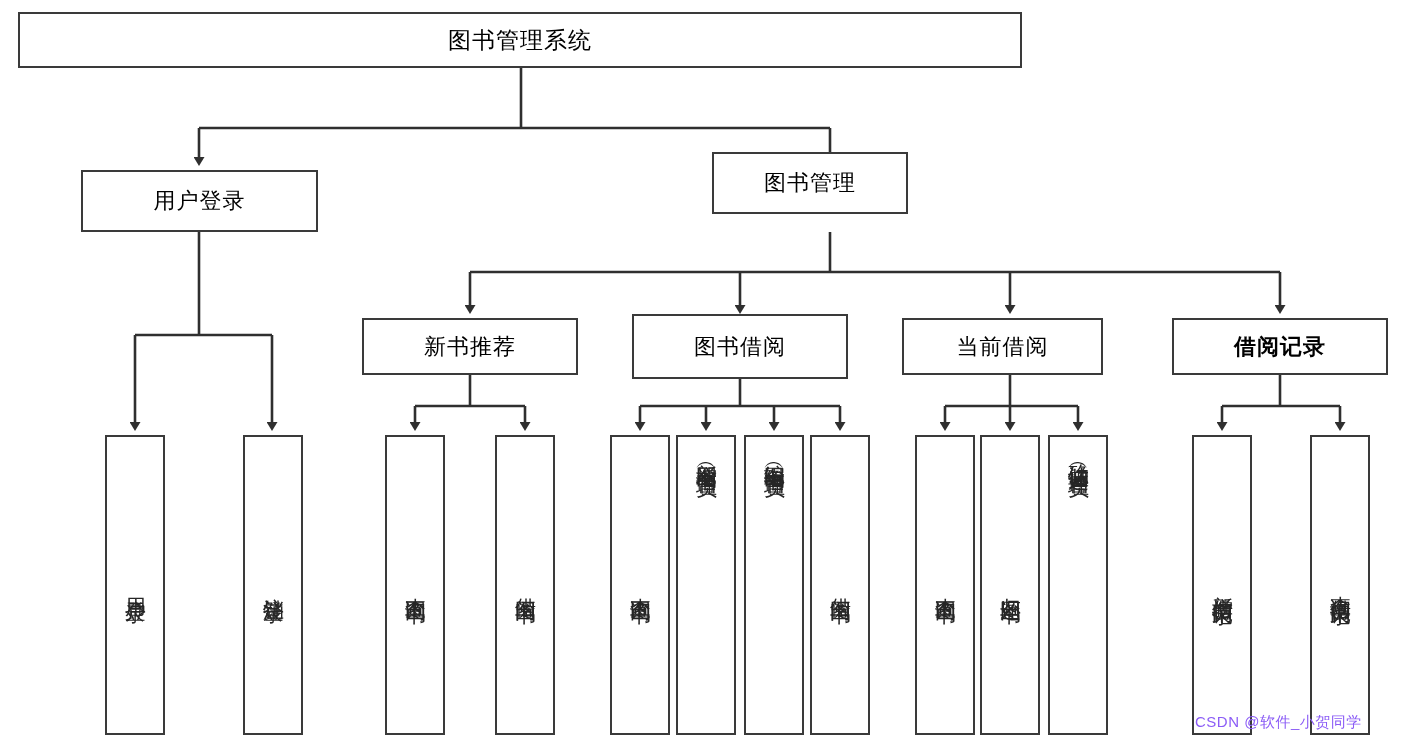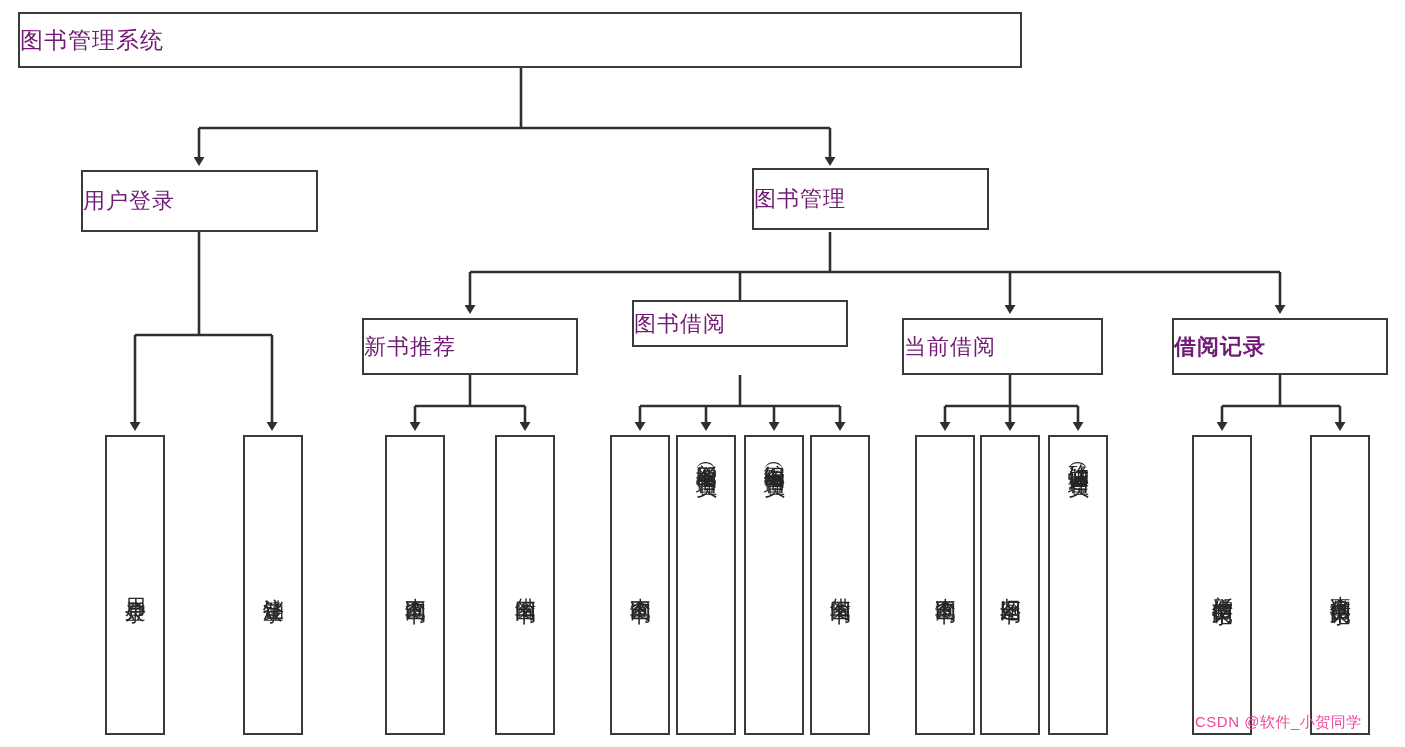--- a/index.html
+++ b/index.html
@@ -2,34 +2,34 @@
 <html><head>
 <meta charset="utf-8">
 <style>
   html,body{margin:0;padding:0;background:#ffffff;}
   body{width:1405px;height:747px;overflow:hidden;
        font-family:"Liberation Sans","DejaVu Sans",sans-serif;}
   #stage{position:relative;width:1405px;height:747px;background:#fff;}
   svg.lines{position:absolute;left:0;top:0;width:1405px;height:747px;}
   .node{position:absolute;box-sizing:border-box;background:#ffffff;
         border:2px solid #3a3a3a;display:flex;align-items:center;
-        justify-content:flex-start;color:#701a75;}
+        justify-content:center;color:#000000;}
   .node.horiz{font-size:22px;letter-spacing:1px;}
   .node.root{font-size:23px;}
   .leaf{position:absolute;box-sizing:border-box;background:#ffffff;
         border:2px solid #3a3a3a;color:#262626;
         display:flex;align-items:flex-start;justify-content:center;}
   .leaf .vtext{
         writing-mode:vertical-rl;text-orientation:upright;
         font-size:21px;line-height:1.28;letter-spacing:2px;
         padding-top:10px;white-space:nowrap;}
   .leaf.center .vtext{padding-top:0;}
   .leaf.center{align-items:center;}
   .watermark{position:absolute;left:1195px;top:713px;font-size:15px;
-        color:#ec4899;letter-spacing:0.5px;white-space:nowrap;}
+        color:#8b5cf6;letter-spacing:0.5px;white-space:nowrap;}
 </style>
 </head>
 <body>
 
 <div id="stage">
 
   <svg class="lines" viewBox="0 0 1405 747" xmlns="http://www.w3.org/2000/svg">
     <defs>
       <marker id="arrow" markerWidth="9" markerHeight="11" refX="1" refY="5.5" orient="auto" markerUnits="userSpaceOnUse">
         <path d="M0,0 L9,5.5 L0,11 z" fill="#2f2f2f"></path>
@@ -79,28 +79,28 @@
     </g>
   </svg>
 
   <div class="node horiz root" style="left:18px;top:12px;width:1004px;height:56px;">
     <span>图书管理系统</span>
   </div>
 
   <div class="node horiz" style="left:81px;top:170px;width:237px;height:62px;">
     <span>用户登录</span>
   </div>
-  <div class="node horiz" style="left:712px;top:168px;width:237px;height:62px;margin-left:40px;">
+  <div class="node horiz" style="left:712px;top:152px;width:196px;height:62px;">
     <span>图书管理</span>
   </div>
 
   <div class="node horiz" style="left:362px;top:318px;width:216px;height:57px;">
     <span>新书推荐</span>
   </div>
-  <div class="node horiz" style="left:632px;top:300px;width:216px;height:47px;">
+  <div class="node horiz" style="left:632px;top:314px;width:216px;height:65px;">
     <span>图书借阅</span>
   </div>
   <div class="node horiz" style="left:902px;top:318px;width:201px;height:57px;">
     <span>当前借阅</span>
   </div>
   <div class="node horiz" style="left:1172px;top:318px;width:216px;height:57px;font-weight:bold;">
     <span>借阅记录</span>
   </div>
 
   <div class="leaf center" style="left:105px;top:435px;width:60px;height:300px;">

